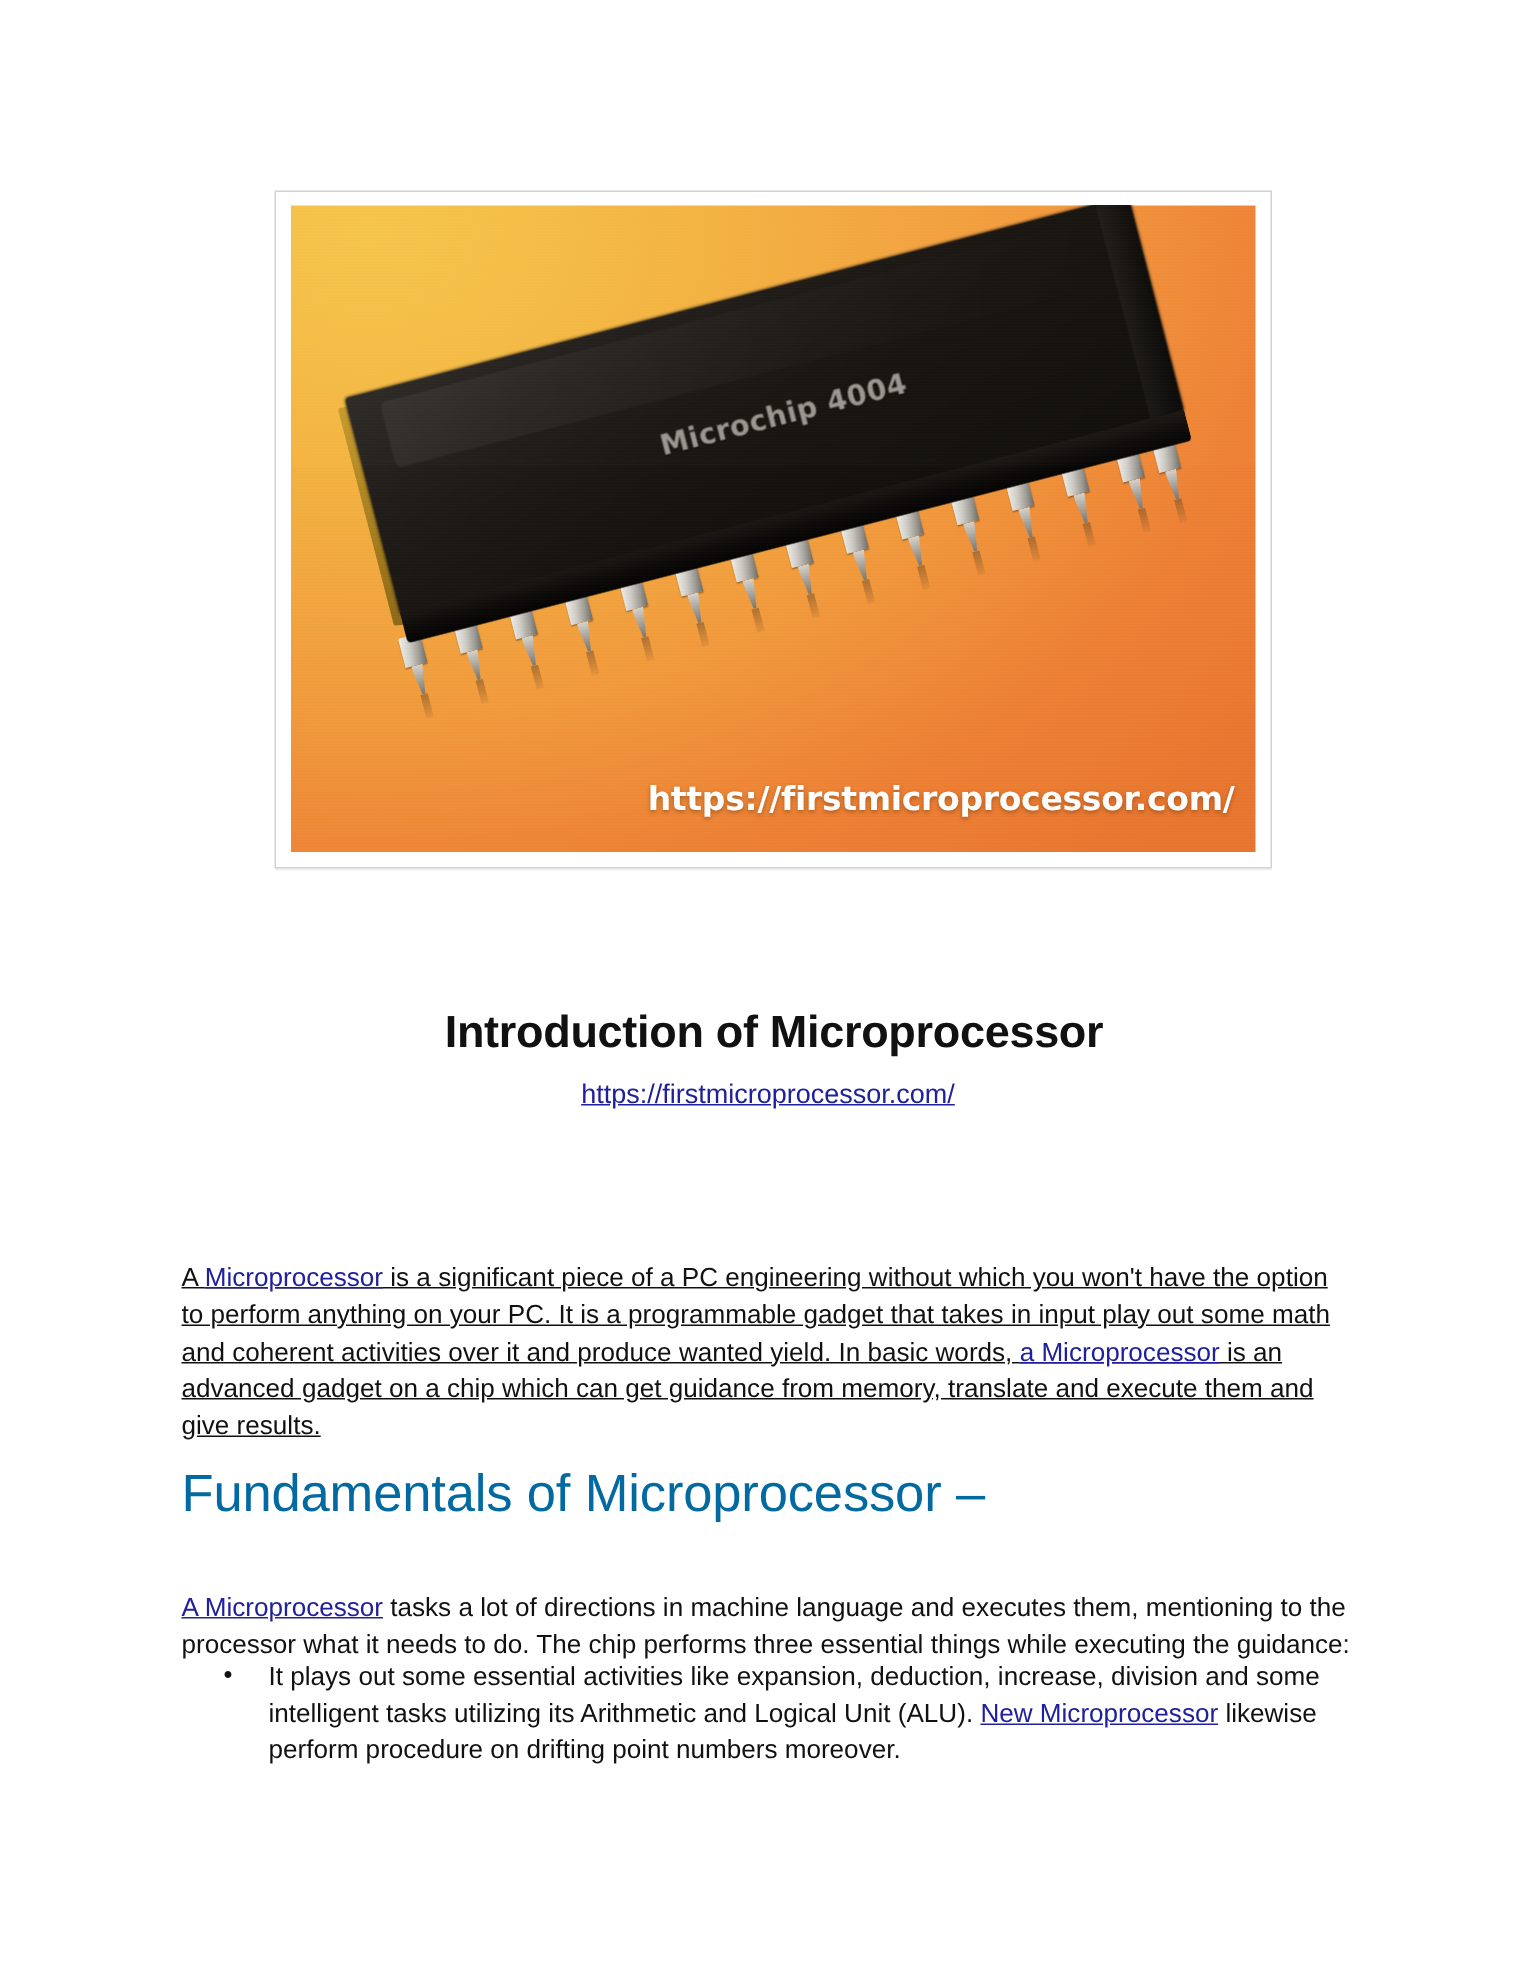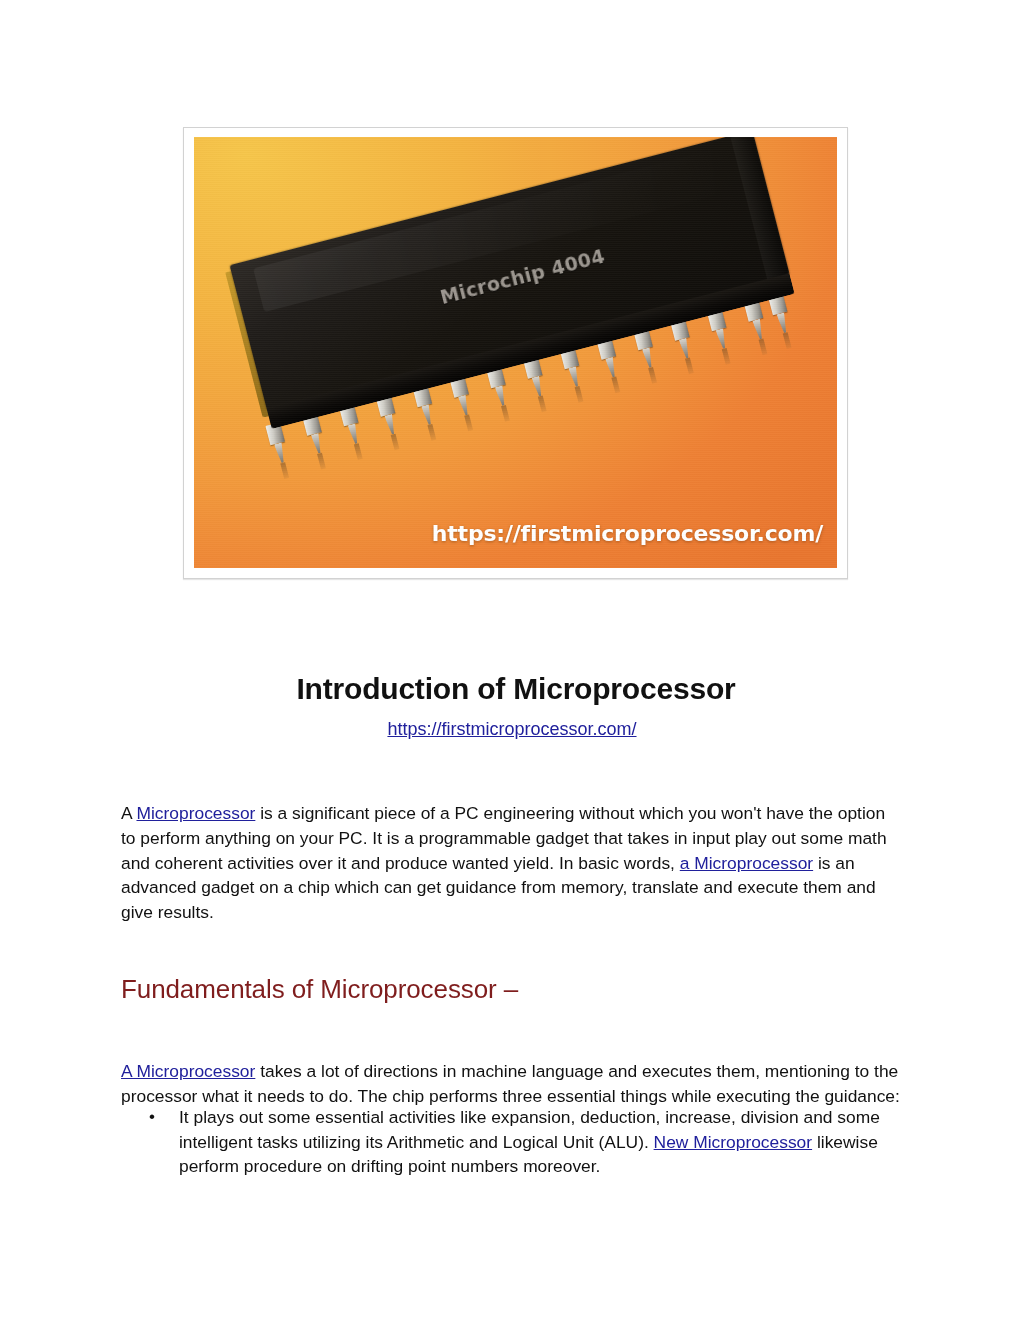--- a/index.html
+++ b/index.html
@@ -244,32 +244,32 @@
     line-height: 24.6px;
     color: #111111;
     text-align: left;
   }
 
   
   .para, .doc-subtitle, .section-heading, .bullet-list {
     transform-origin: left top;
   }
 
-  #para-intro { top: 784px; }
+  #para-intro { top: 822px; text-decoration: underline; }
 
   .section-heading {
     position: absolute;
     left: 121px;
     top: 950px;
     width: 783px;
     font-family: "Liberation Sans", sans-serif;
-    font-size: 26px;
+    font-size: 35px;
     line-height: 34px;
     font-weight: normal;
-    color: #7f1d1d;
+    color: #0369a1;
     letter-spacing: -0.1px;
   }
 
   #para-fundamentals { top: 1042px; }
 
   .bullet-list {
     position: absolute;
     left: 121px;
     top: 1105px;
     width: 783px;
@@ -402,19 +402,19 @@
   <div class="doc-title">Introduction of Microprocessor</div>
 
   <div class="doc-subtitle">
     <a class="lnk" href="#">https://firstmicroprocessor.com/</a>
   </div>
 
   <p class="para" id="para-intro"><span>A </span><a class="lnk" href="#">Microprocessor</a><span> is a significant piece of a PC engineering without which you won't have the option to perform anything on your PC. It is a programmable gadget that takes in input play out some math and coherent activities over it and produce wanted yield. In basic words, </span><a class="lnk" href="#">a Microprocessor</a><span> is an advanced gadget on a chip which can get guidance from memory, translate and execute them and give results.</span></p>
 
   <h2 class="section-heading">Fundamentals of Microprocessor –</h2>
 
-  <p class="para" id="para-fundamentals"><a class="lnk" href="#">A Microprocessor</a><span> takes a lot of directions in machine language and executes them, mentioning to the processor what it needs to do. The chip performs three essential things while executing the guidance:</span></p>
+  <p class="para" id="para-fundamentals"><a class="lnk" href="#">A Microprocessor</a><span> tasks a lot of directions in machine language and executes them, mentioning to the processor what it needs to do. The chip performs three essential things while executing the guidance:</span></p>
 
   <ul class="bullet-list">
     <li class="bullet-item"><span class="bullet-marker">•</span><span>It plays out some essential activities like expansion, deduction, increase, division and some intelligent tasks utilizing its Arithmetic and Logical Unit (ALU). </span><a class="lnk" href="#">New Microprocessor</a><span> likewise perform procedure on drifting point numbers moreover.</span></li>
   </ul>
 
 </div>
 
 </body></html>

